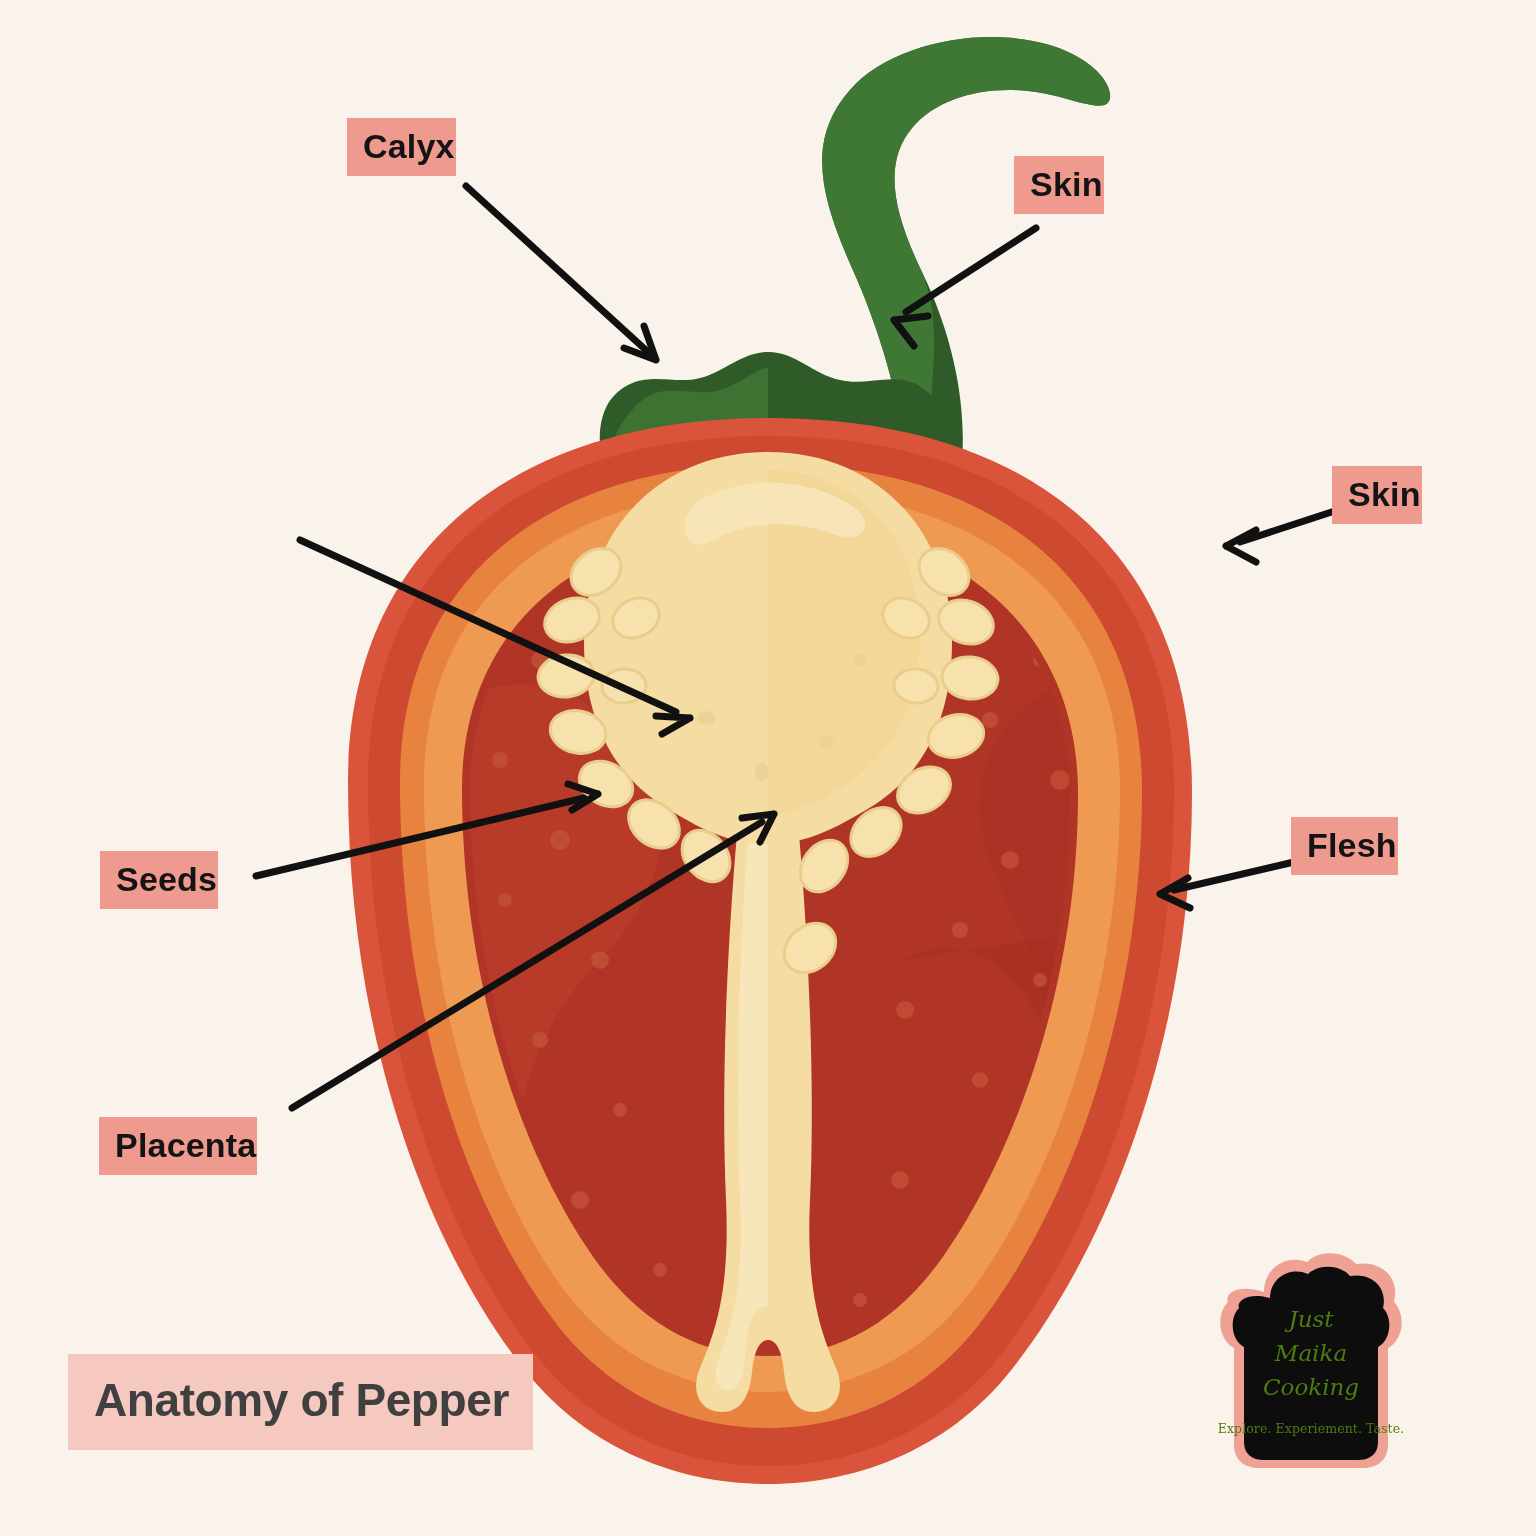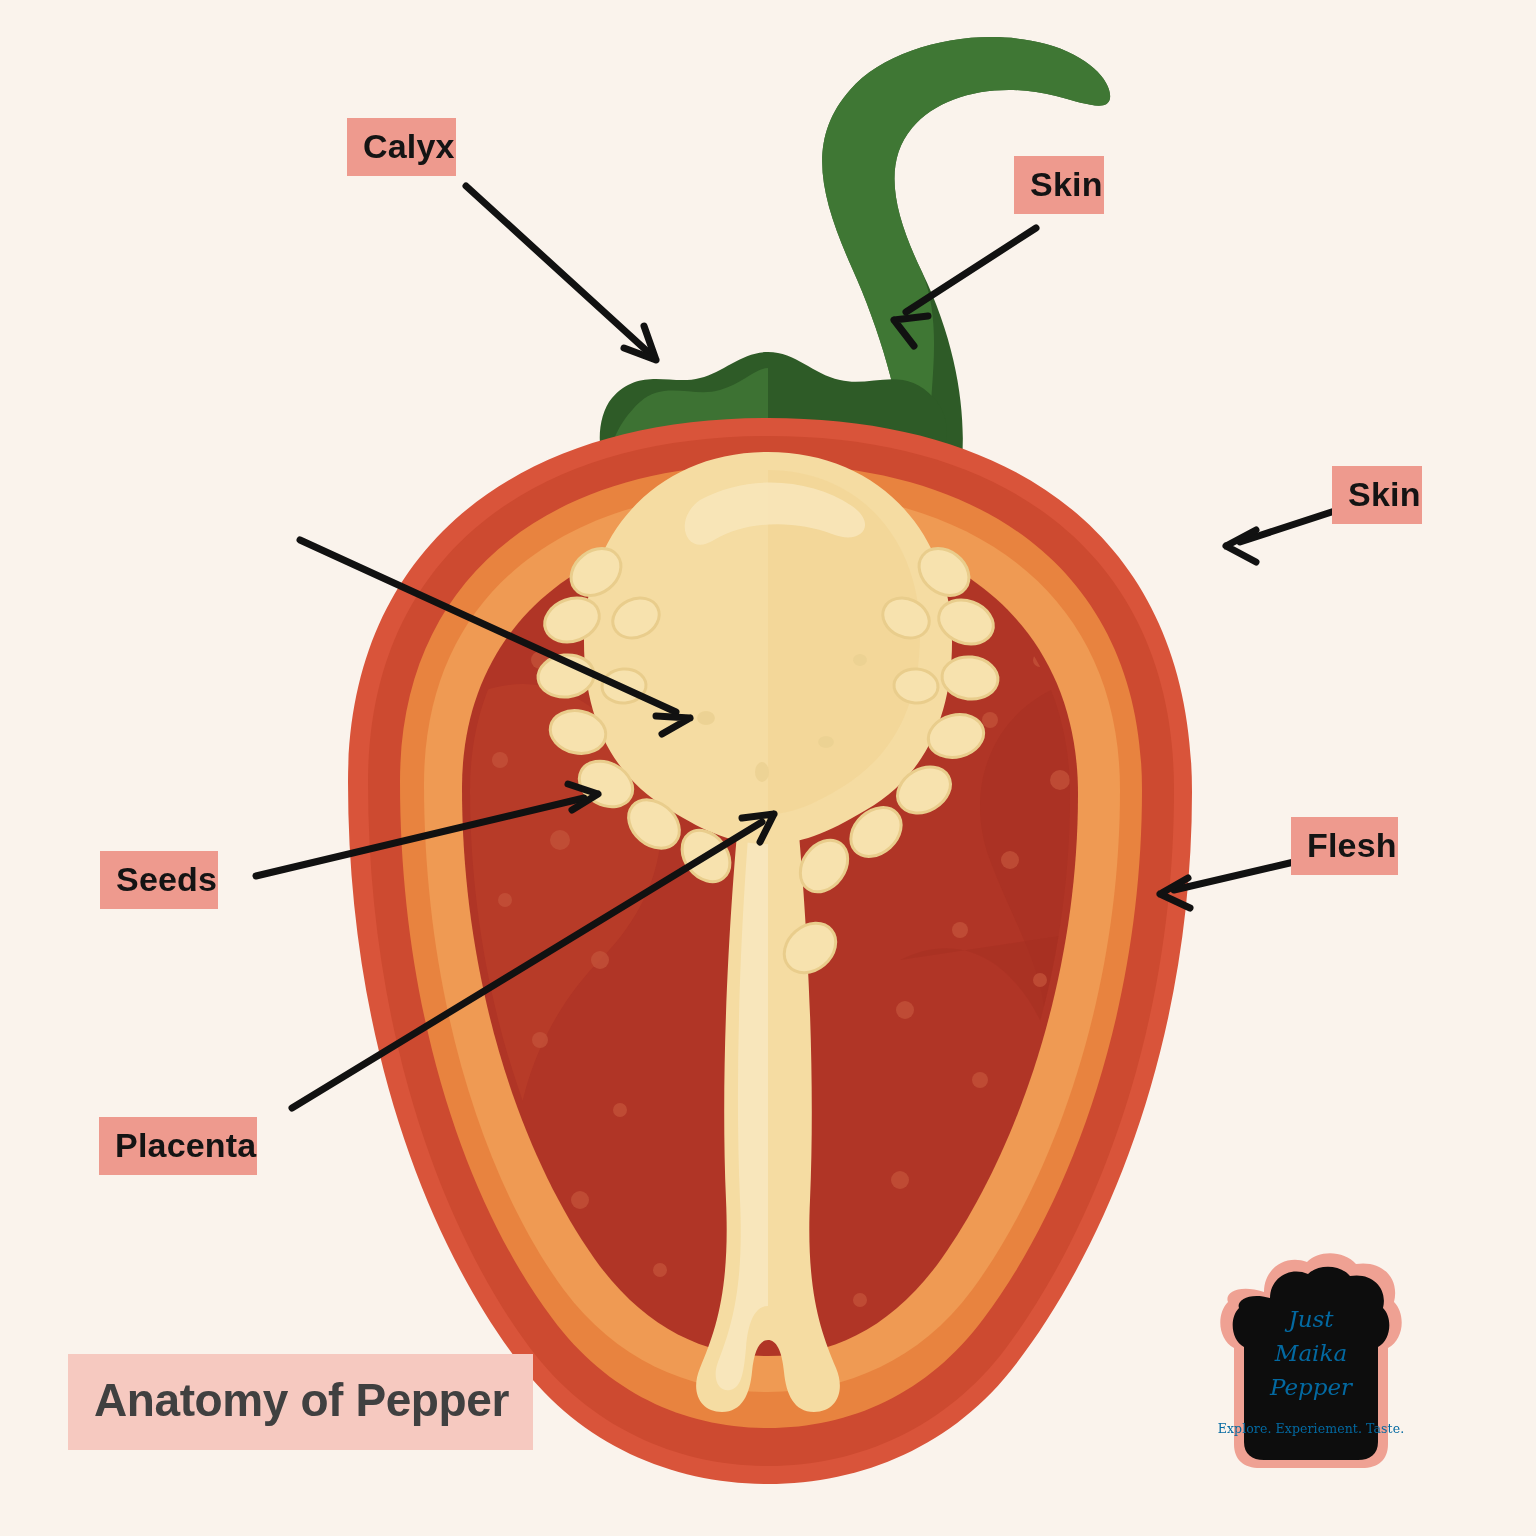--- a/index.html
+++ b/index.html
@@ -58,21 +58,21 @@
     width: 210px;
     height: 232px;
   }
   #logo svg { display: block; }
   .logo-text {
     position: absolute;
     left: 0;
     top: 0;
     width: 210px;
     text-align: center;
-    color: #0369a1;
+    color: #4d7c0f;
     font-family: "DejaVu Serif", serif;
     font-style: italic;
   }
   #logo-l1 { top: 58px; font-size: 23px; }
   #logo-l2 { top: 92px; font-size: 23px; }
   #logo-l3 { top: 126px; font-size: 23px; }
   #logo-tag {
     top: 173px;
     font-size: 12.5px;
     font-style: normal;
@@ -388,17 +388,17 @@
                L172,194
                C172,206 164,212 152,212
                L58,212
                C46,212 38,206 38,194
                L38,99
                C25,92 23,70 33,60
                C30,52 44,44 64,50 Z" fill="#0d0d0d"></path>
     </svg>
     <div class="logo-text" id="logo-l1">Just</div>
     <div class="logo-text" id="logo-l2">Maika</div>
-    <div class="logo-text" id="logo-l3">Pepper</div>
+    <div class="logo-text" id="logo-l3">Cooking</div>
     <div class="logo-text" id="logo-tag">Explore. Experiement. Taste.</div>
   </div>
 
 </div>
 
 </body></html>

